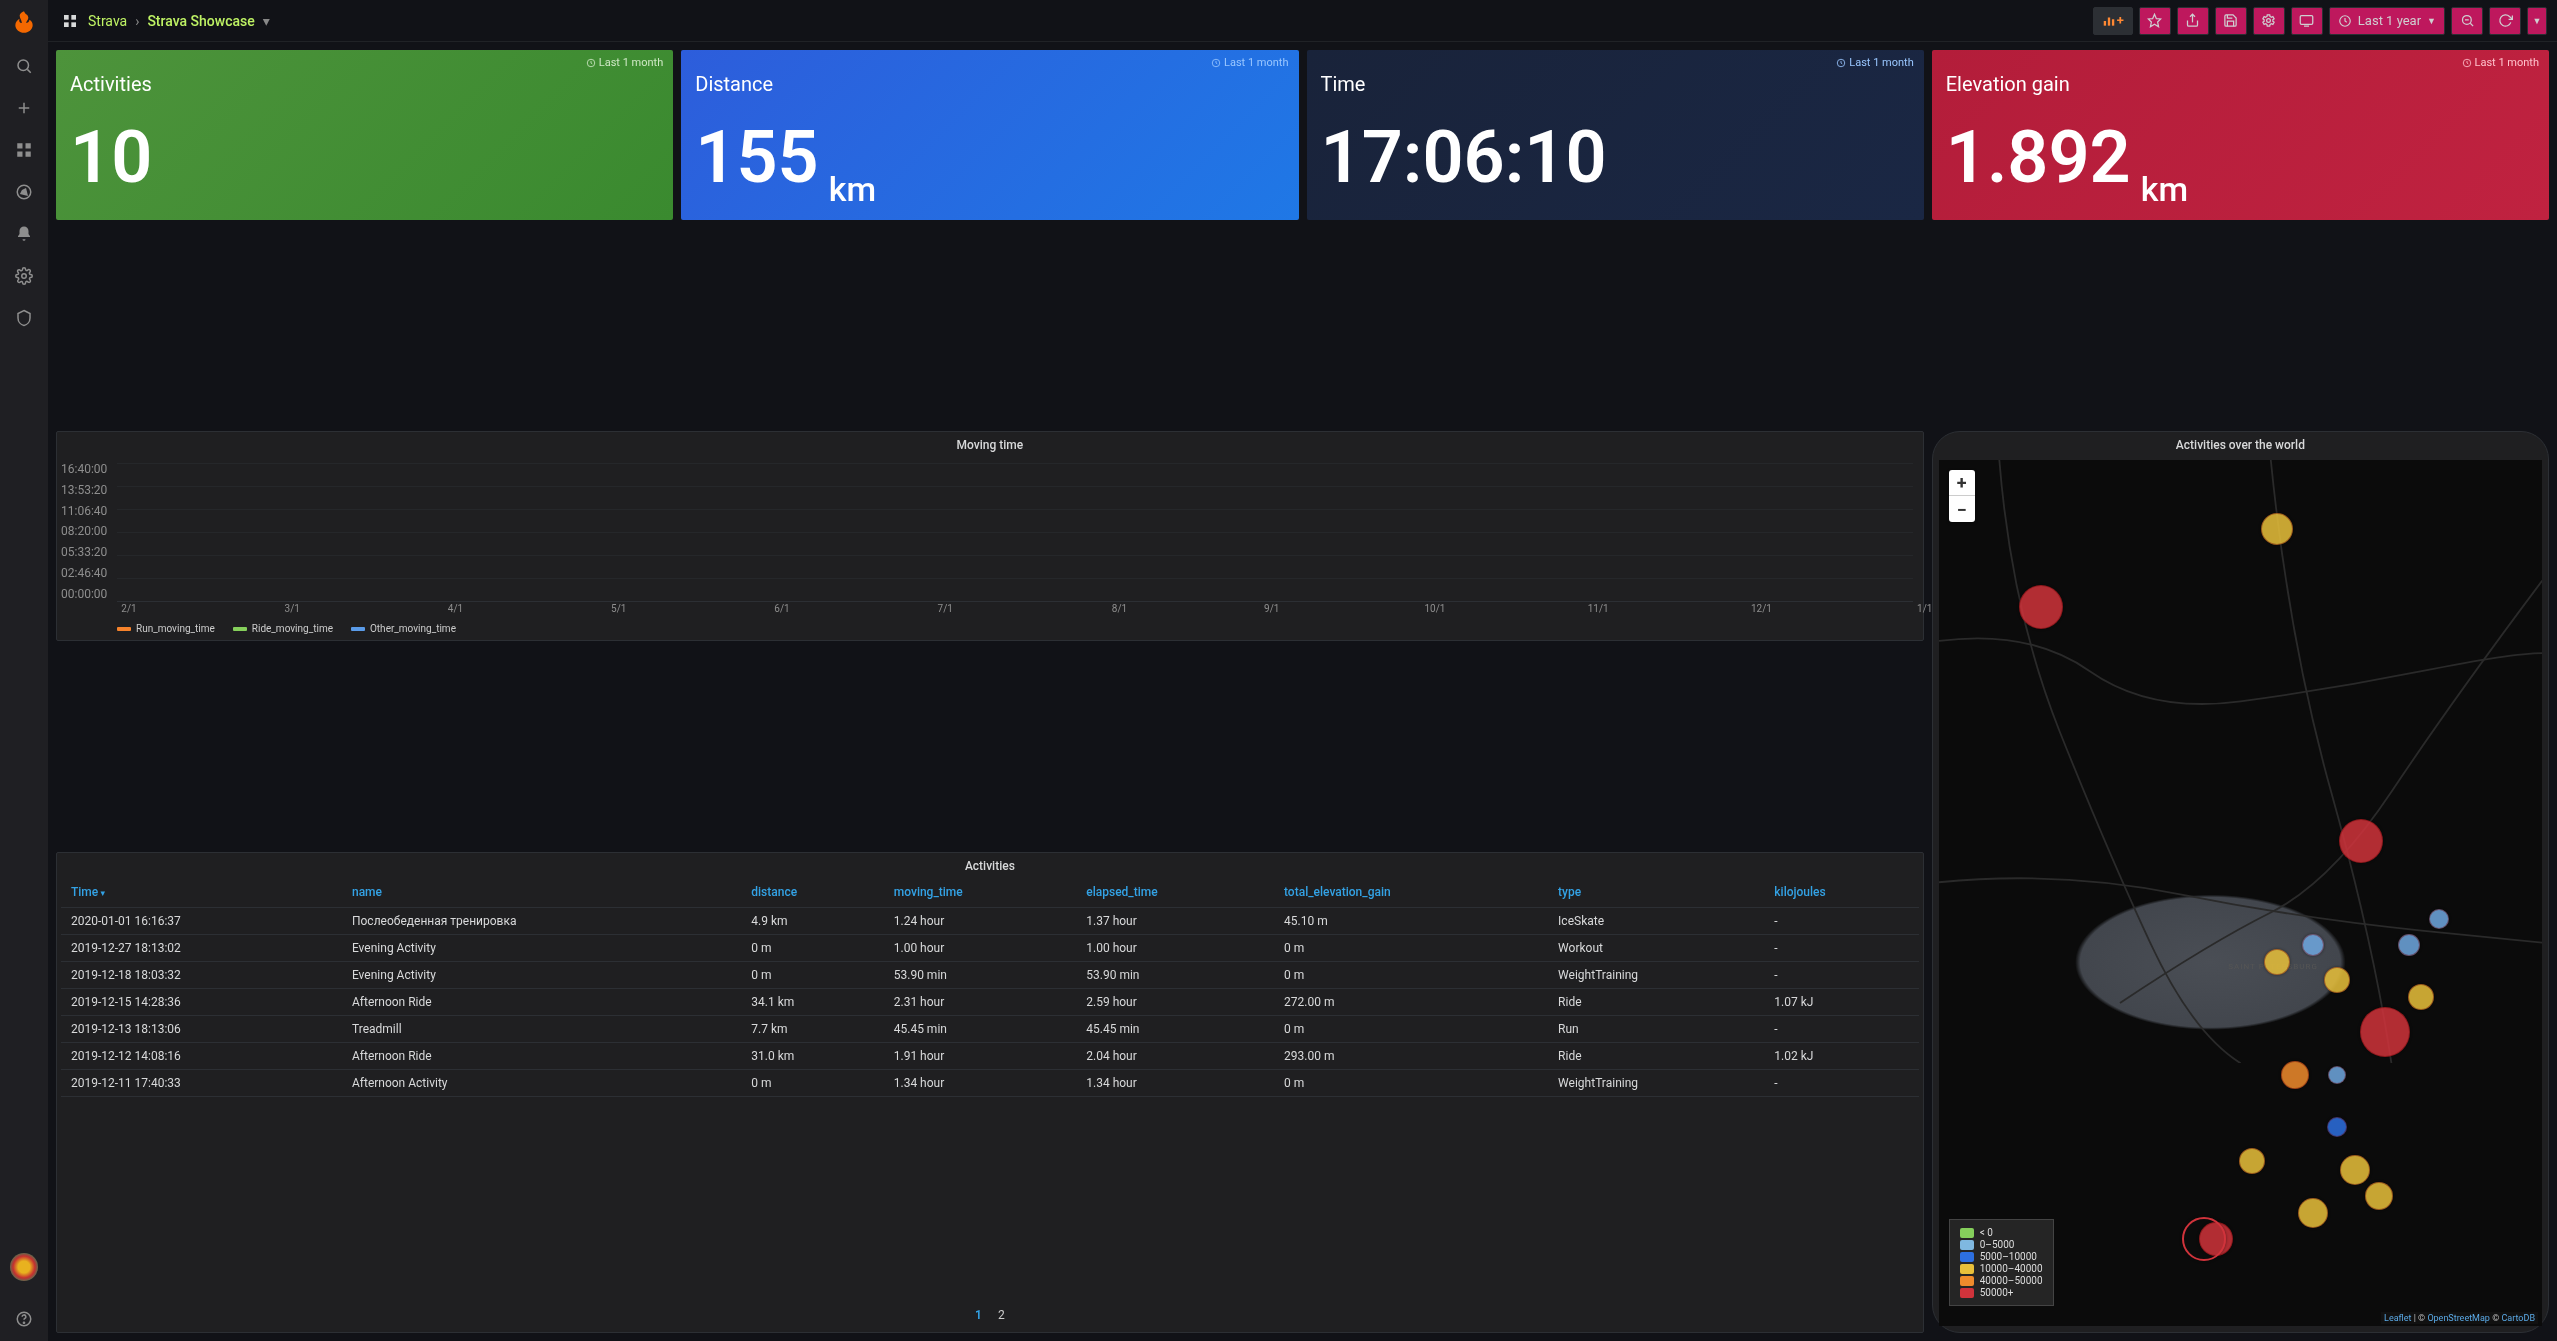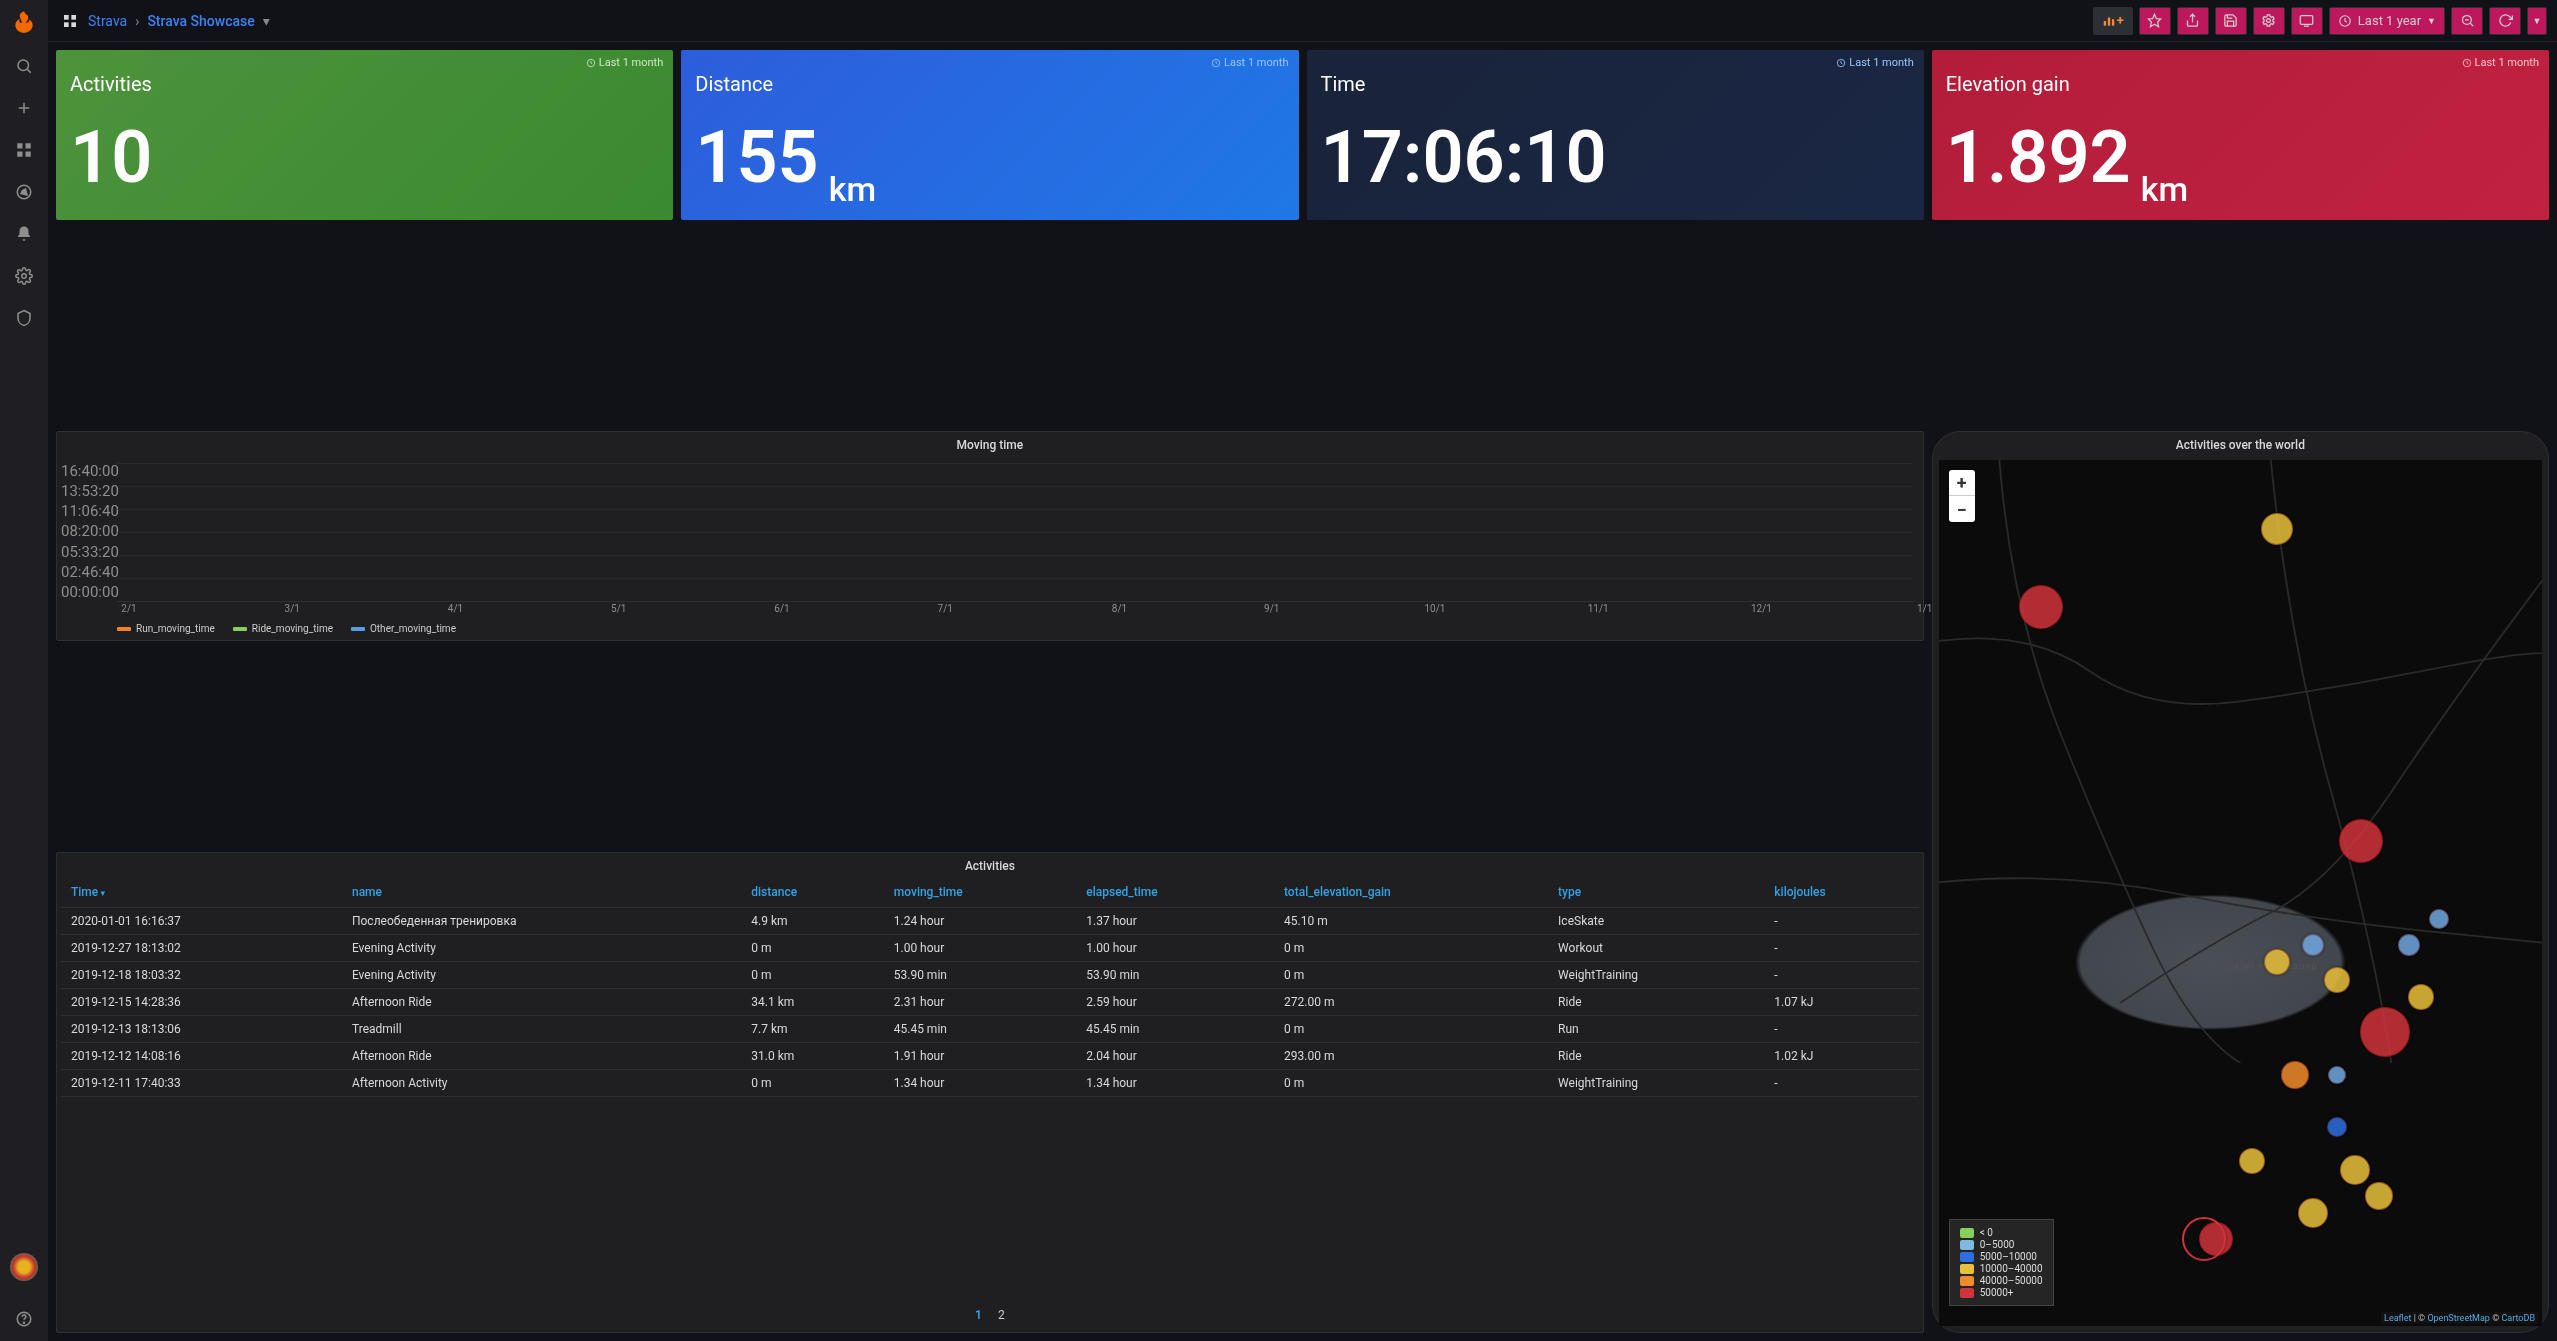--- a/index.html
+++ b/index.html
@@ -41,21 +41,21 @@
 
   .topbar {
     height: 42px;
     display:flex;
     align-items:center;
     padding: 0 10px;
     gap: 6px;
     border-bottom: 1px solid #202226;
   }
   .breadcrumb { display:flex; align-items:center; gap:8px; font-size:14px; color:#d8d9da;}
-  .breadcrumb a { color:#3b82f6; text-decoration:none; cursor:pointer; }
+  .breadcrumb a { color:#bef264; text-decoration:none; cursor:pointer; }
   .breadcrumb .title { font-weight:500; }
   .breadcrumb .chev { color:#888; }
   .topbar-spacer { flex:1; }
   .tb-btn {
     height: 28px; padding: 0 8px;
     background:#be185d; color:#cfcfd1;
     border:1px solid #2c2f34; border-radius:2px;
     display:flex; align-items:center; justify-content:center;
     cursor:pointer; font-size:13px;
   }
@@ -115,21 +115,21 @@
   }
   .stat-panel-value .unit { font-size:34px; font-weight:500; margin-left:10px; align-self:flex-end; padding-bottom:14px; }
   .bg-green { background: linear-gradient(135deg,#4d933b,#3a8a2f); }
   .bg-blue  { background: linear-gradient(135deg,#2d5ddb,#1f78e6); }
   .bg-dblue { background: linear-gradient(135deg,#19233a,#1a2744); }
   .bg-red   { background: linear-gradient(135deg,#b31d3a,#c02240); }
 
   
   .chart-wrap { grid-column: 1 / 4; height:210px; }
   .chart-body { flex:1; display:flex; padding:4px 10px 0 4px; }
-  .y-axis { display:flex; flex-direction:column; justify-content:space-between; font-size:15px; color:#8e8e8e; padding:2px 4px 18px 0; width:56px;}
+  .y-axis { display:flex; flex-direction:column; justify-content:space-between; font-size:12px; color:#8e8e8e; padding:2px 4px 18px 0; width:56px;}
   .bars-area { flex:1; position:relative; }
   .gridline { position:absolute; left:0; right:0; border-top:1px solid #2c2f34; }
   .bars { position:absolute; left:0; right:0; bottom:18px; top:2px; display:flex; align-items:flex-end; }
   .bar-col { flex:1; display:flex; flex-direction:column-reverse; align-items:stretch; padding:0 1px; }
   .seg-run { background:#f5822b; }
   .seg-ride { background:#85cf5b; }
   .seg-other { background:#5a9be8; }
   .x-axis { position:absolute; left:0; right:0; bottom:0; height:16px; display:flex; font-size:10px; color:#8e8e8e;}
   .x-tick { position:absolute; transform:translateX(-50%);margin-left:12px; }
   .legend { display:flex; gap:18px; padding:4px 8px 6px 60px; font-size:10px; color:#ccc; }

